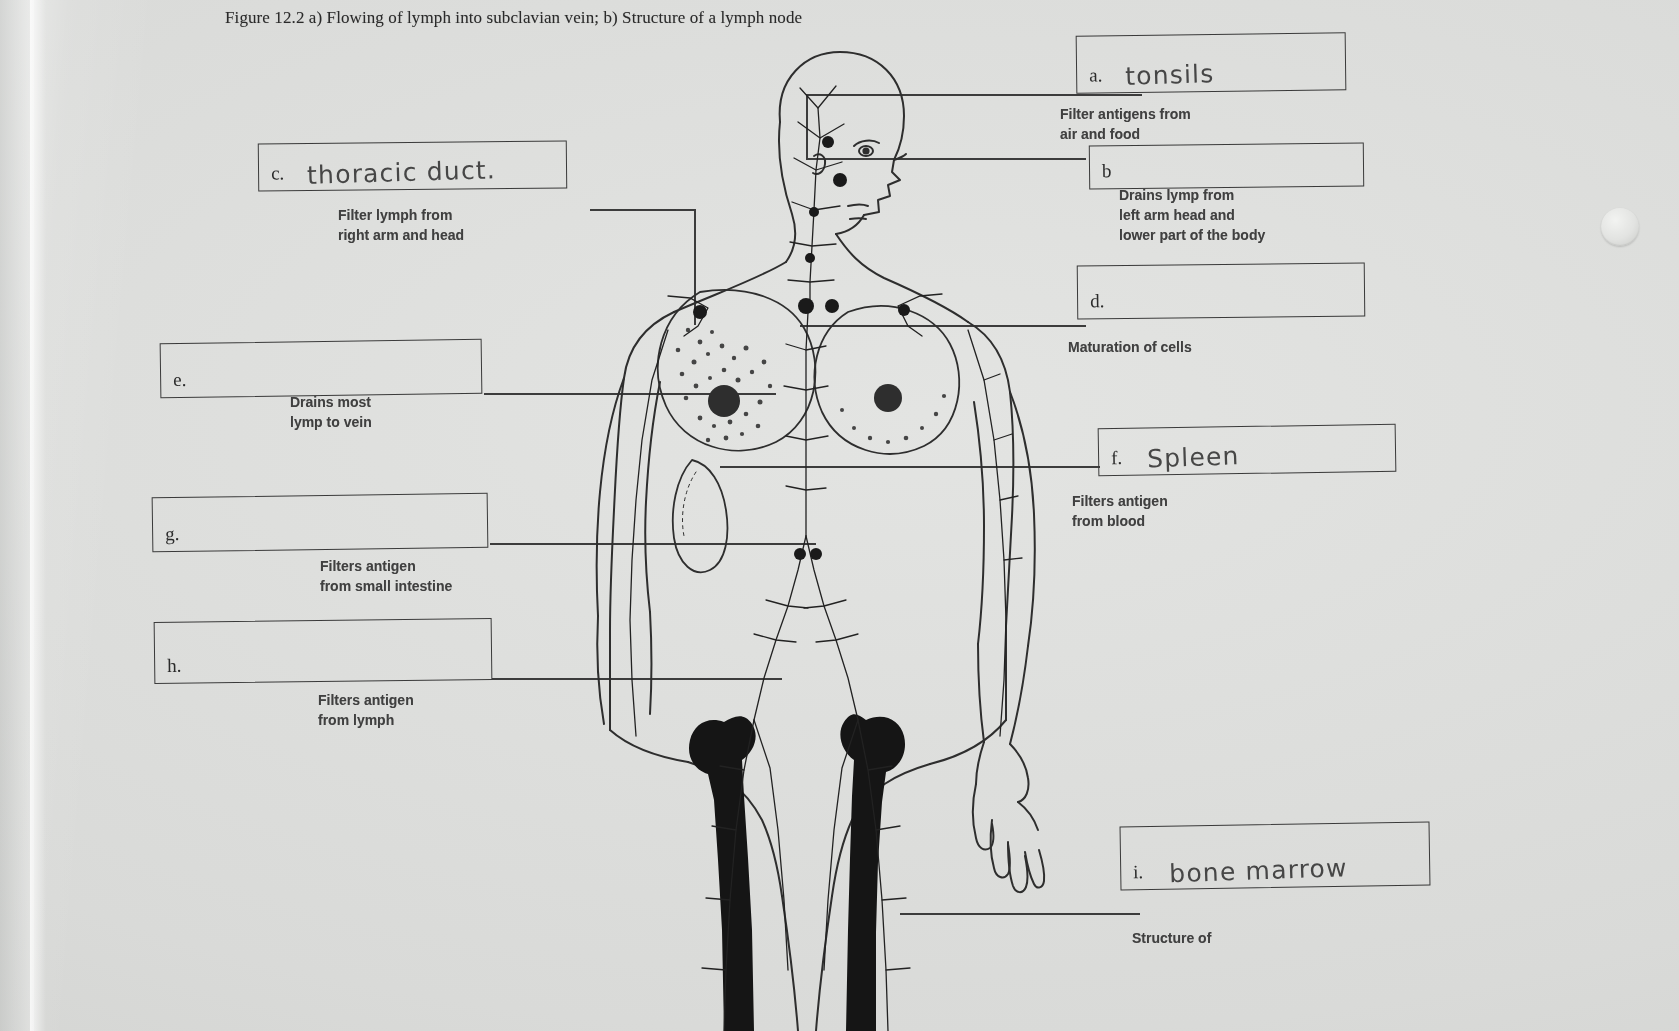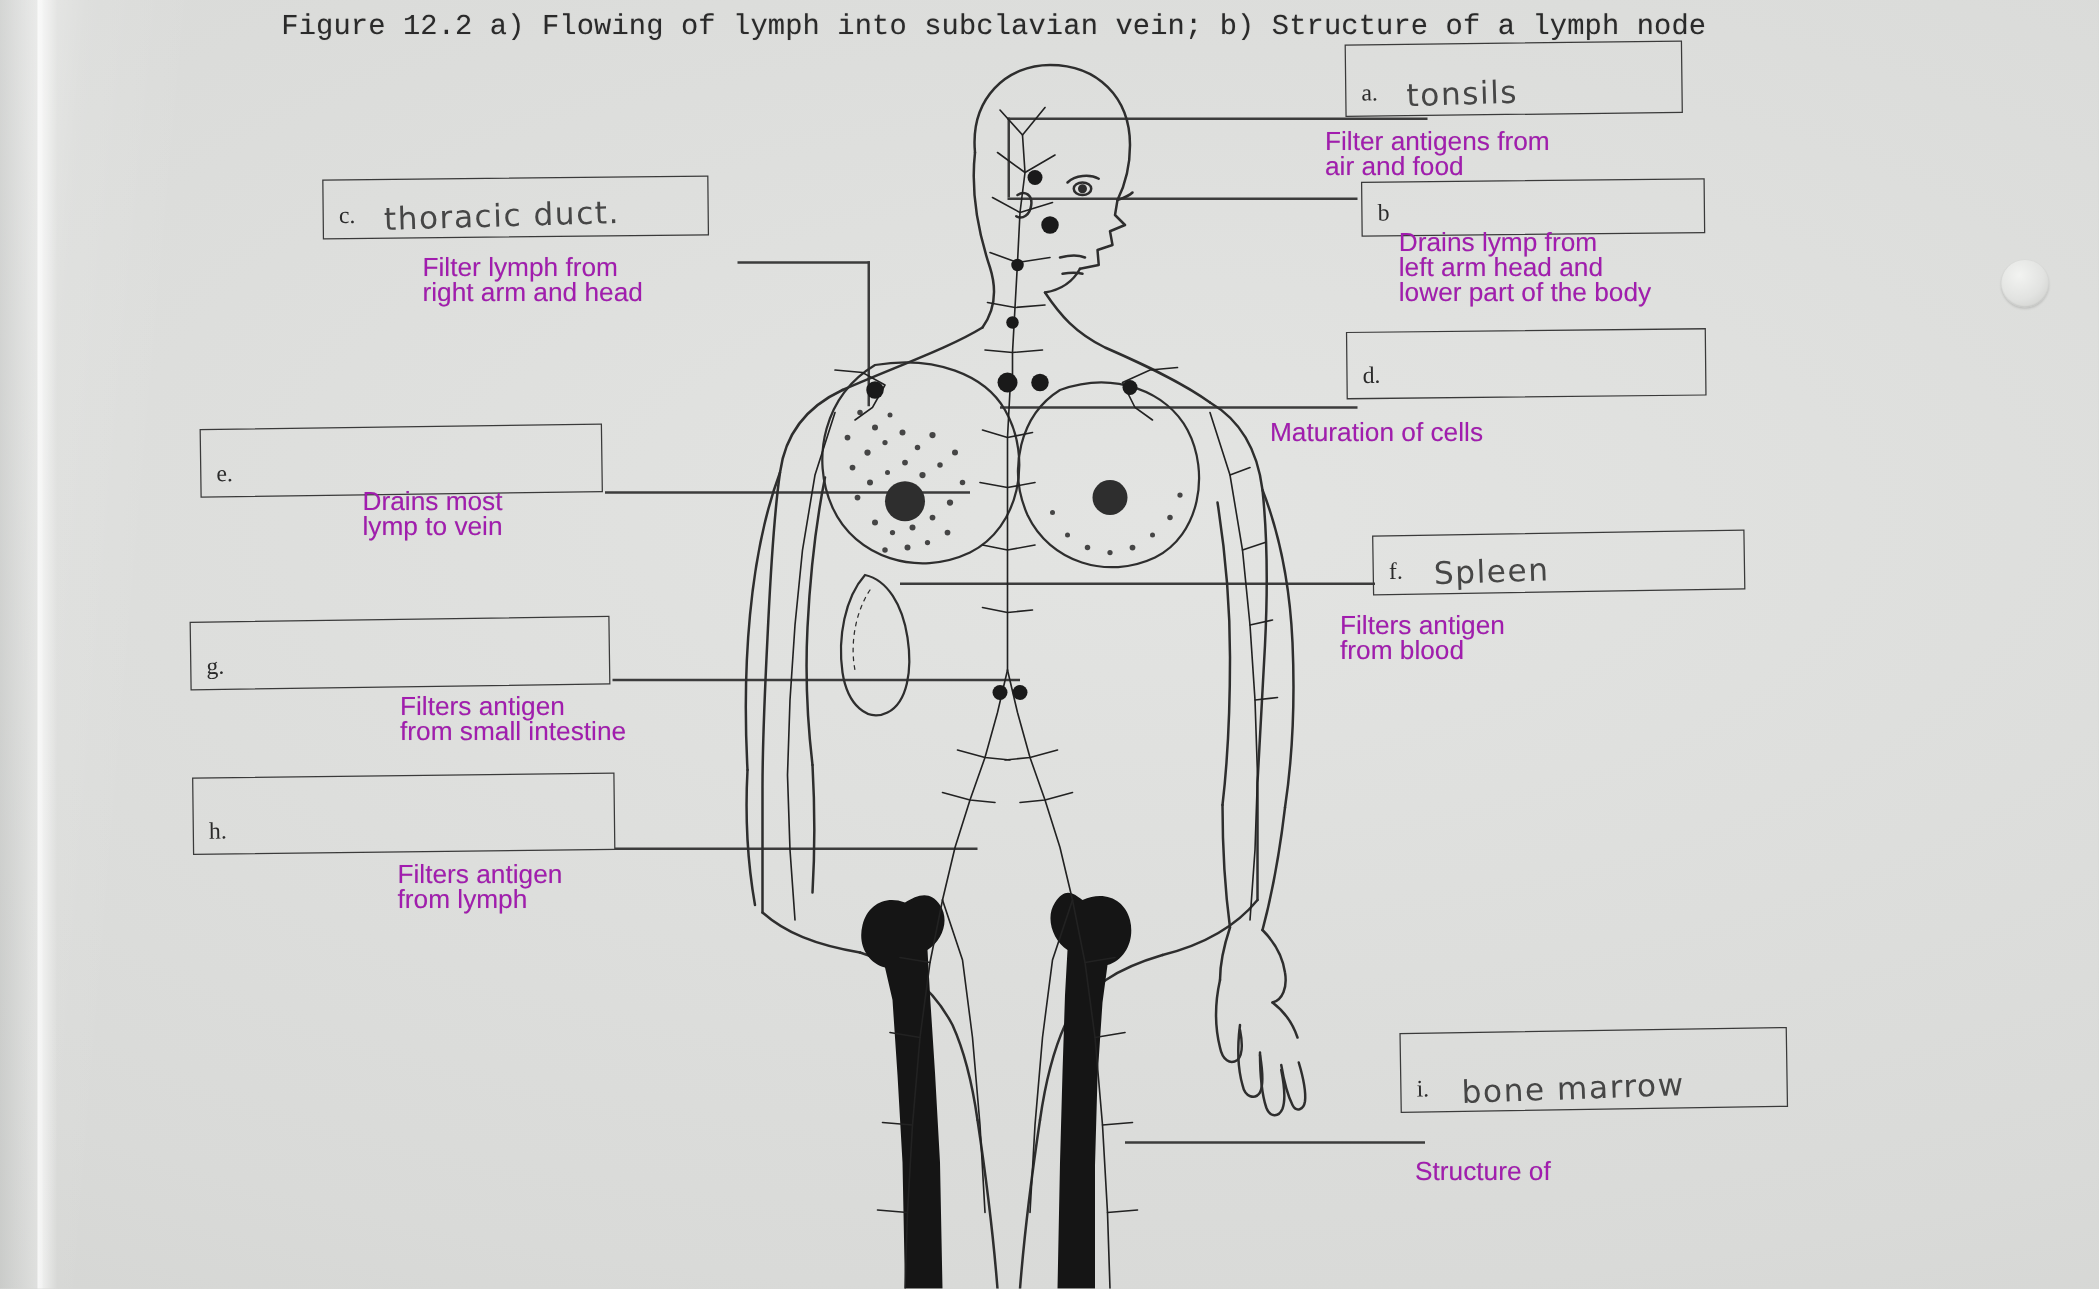--- a/index.html
+++ b/index.html
@@ -30,31 +30,32 @@
   #blemish{
     position:absolute;left:1601px;top:208px;width:38px;height:38px;
     border-radius:50%;
     background:radial-gradient(circle at 38% 32%, #f2f3f1 0%, #e2e3e1 55%, #c9cac7 100%);
     box-shadow:0 1px 2px rgba(0,0,0,.16), inset 0 -1px 1px rgba(0,0,0,.08);
   }
 
   
   #figure-title{
     position:absolute;left:225px;top:8px;
-    font-family:Liberation Mono, monospace;
-    font-size:23px;color:#2a2a2a;letter-spacing:.1px;
+    font-family:Liberation Serif, serif;
+    font-size:17px;color:#2a2a2a;letter-spacing:.1px;
     white-space:nowrap;
     text-shadow:0 0 1px rgba(0,0,0,.18);
   }
   .caption{
     position:absolute;
     font-family:"Liberation Sans", sans-serif;
-    font-size:21px;line-height:20px;color:#a21caf;
+    font-size:14px;line-height:20px;color:#404040;
     white-space:pre-line;
     text-shadow:0 0 .6px rgba(0,0,0,.22);
+    font-weight:bold;
   }
   
   .ansbox{
     position:absolute;
     border:1.6px solid #3a3a3a;
     background:transparent;
     box-sizing:border-box;
   }
   .ansbox .letter{
     position:absolute;left:12px;bottom:6px;
@@ -294,21 +295,21 @@
   <span class="letter">c.</span>
   <span class="hand">thoracic duct.</span>
 </div>
 <div class="caption" style="left:338px;top:205px;">Filter lymph from
 right arm and head</div>
 
 <div class="ansbox" style="left:1077px;top:264px;width:288px;height:54px;transform:rotate(-0.6deg);">
   <span class="letter">d.</span>
   <span class="hand"></span>
 </div>
-<div class="caption" style="left:1016px;top:337px;">Maturation of cells</div>
+<div class="caption" style="left:1068px;top:337px;">Maturation of cells</div>
 
 <div class="ansbox" style="left:160px;top:341px;width:322px;height:55px;transform:rotate(-0.8deg);">
   <span class="letter">e.</span>
   <span class="hand"></span>
 </div>
 <div class="caption" style="left:290px;top:392px;">Drains most
 lymp to vein</div>
 
 <div class="ansbox" style="left:1098px;top:426px;width:298px;height:48px;transform:rotate(-0.9deg);">
   <span class="letter">f.</span>

